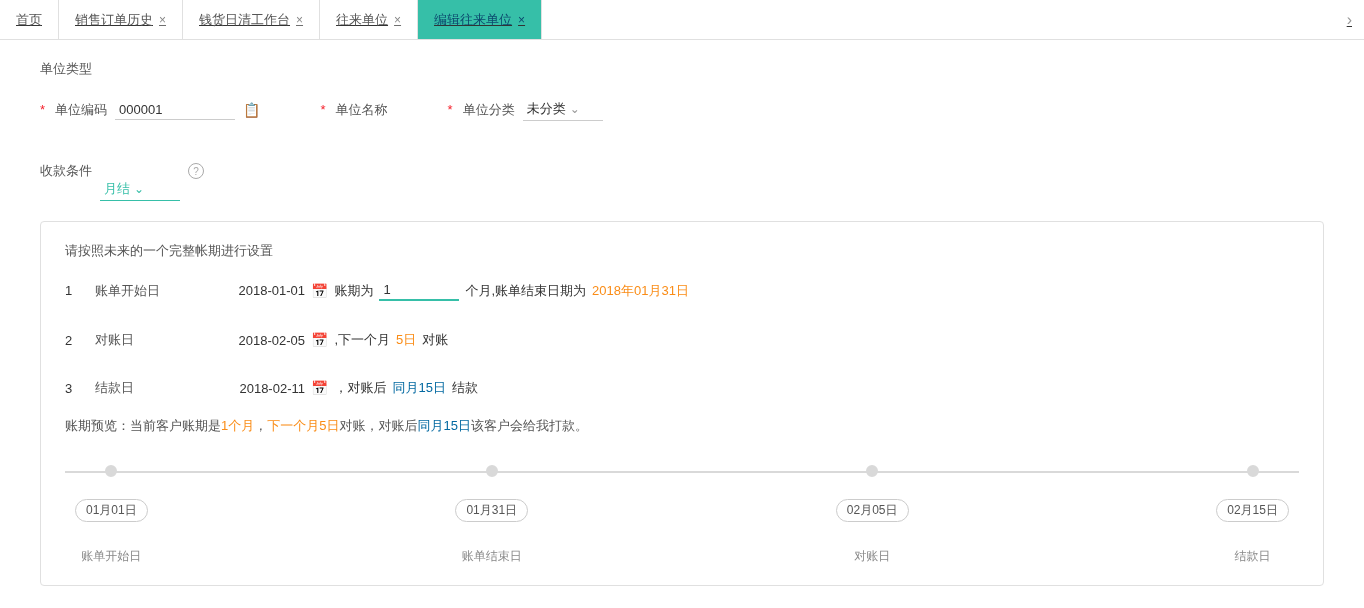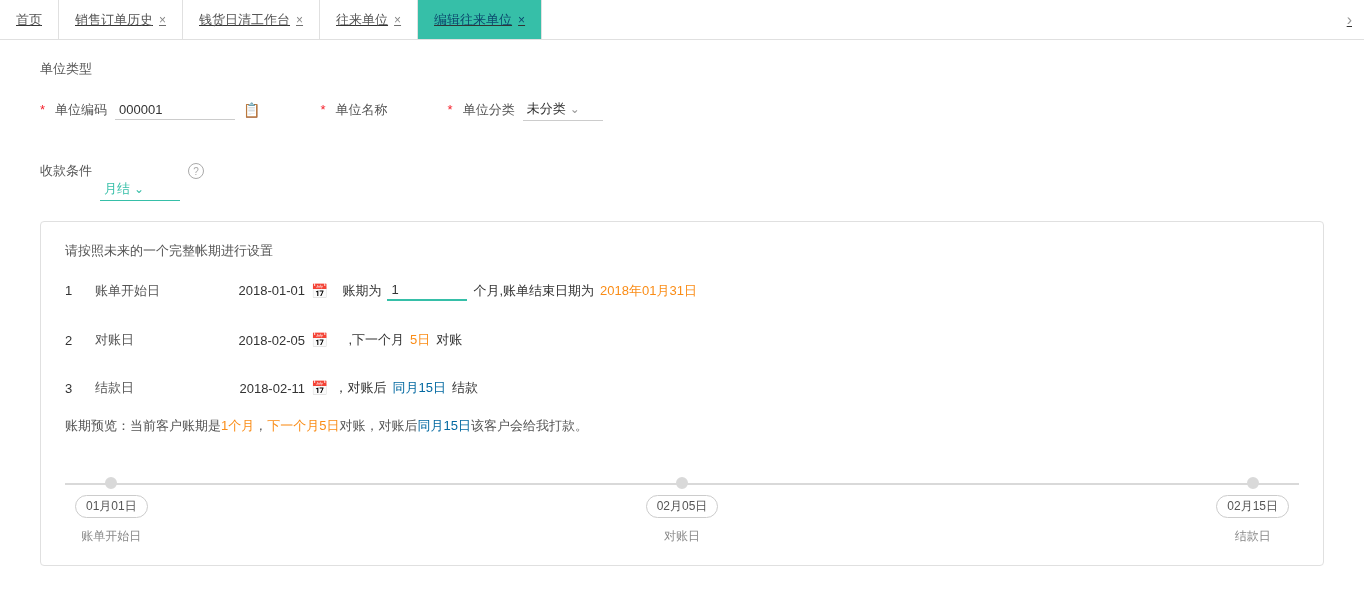--- a/index.html
+++ b/index.html
@@ -218,21 +218,21 @@
       text-align: left;
     }
 
     
     .preview-section {
       margin-top: 20px;
     }
     .preview-text {
       font-size: 13px;
       color: #555;
-      margin-bottom: 36px;
+      margin-bottom: 24px;
     }
     .timeline-line {
       position: absolute;
       top: 12px;
       left: 0;
       right: 0;
       height: 2px;
       background: #d9d9d9;
     }
     .timeline-points {
@@ -240,21 +240,21 @@
       align-items: flex-start;
       width: 100%;
       position: relative;
       z-index: 1;
       justify-content: space-between;
     }
     .timeline-point {
       display: flex;
       flex-direction: column;
       align-items: center;
-      gap: 6px;
+      gap: 22px;
     }
     .point-dot {
       width: 12px;
       height: 12px;
       border-radius: 50%;
       background: #d9d9d9;
       border: 2px solid #d9d9d9;
       margin-top: 6px;
     }
     .point-label-box {
@@ -339,34 +339,34 @@
 
   <div class="card">
     <div class="card-title">请按照未来的一个完整帐期进行设置</div>
 
     <div class="setting-row">
       <div class="row-num">1</div>
       <div class="row-label">账单开始日</div>
       <div class="row-content">
         <span class="row-date">2018-01-01</span>
         <span class="calendar-icon">📅</span>
-        <span style="margin-left:8px;">账期为</span>
+        <span style="">账期为</span>
         <input class="input-number" value="1" style="width: 80px;">
         <span>个月,账单结束日期为</span>
         <span class="highlight-orange">2018年01月31日</span>
       </div>
     </div>
 
     <div class="setting-row">
       <div class="row-num">2</div>
       <div class="row-label">对账日</div>
       <div class="row-content">
         <span class="row-date">2018-02-05</span>
         <span class="calendar-icon">📅</span>
-        <span style="margin-left:14px;">,下一个月</span>
+        <span style="margin-left:0;">,下一个月</span>
           <span class="highlight-orange">5日</span>
           <span> 对账</span>
       </div>
     </div>
 
     <div class="setting-row" style="margin-bottom:0;">
       <div class="row-num">3</div>
       <div class="row-label">结款日</div>
       <div class="row-content">
         <span class="row-date">2018-02-11</span>
@@ -382,20 +382,25 @@
         <span>账期预览：当前客户账期是</span><span class="highlight-orange">1个月</span><span>，</span><span class="highlight-orange">下一个月5日</span><span>对账，对账后</span><span class="highlight-teal">同月15日</span><span>该客户会给我打款。</span>
       </div>
 
       <div style="position:relative; padding: 0 10px;">
         <div class="timeline-line"></div>
         <div class="timeline-points">
           <div class="timeline-point">
             <div class="point-dot"></div>
             <div class="point-label-box">01月01日</div>
             <div class="point-sub-label">账单开始日</div>
+          </div>
+          <div class="timeline-point">
+            <div class="point-dot"></div>
+            <div class="point-label-box">01月31日</div>
+            <div class="point-sub-label">账单结束日</div>
           </div>
           <div class="timeline-point">
             <div class="point-dot"></div>
             <div class="point-label-box">02月05日</div>
             <div class="point-sub-label">对账日</div>
           </div>
           <div class="timeline-point">
             <div class="point-dot"></div>
             <div class="point-label-box">02月15日</div>
             <div class="point-sub-label">结款日</div>

